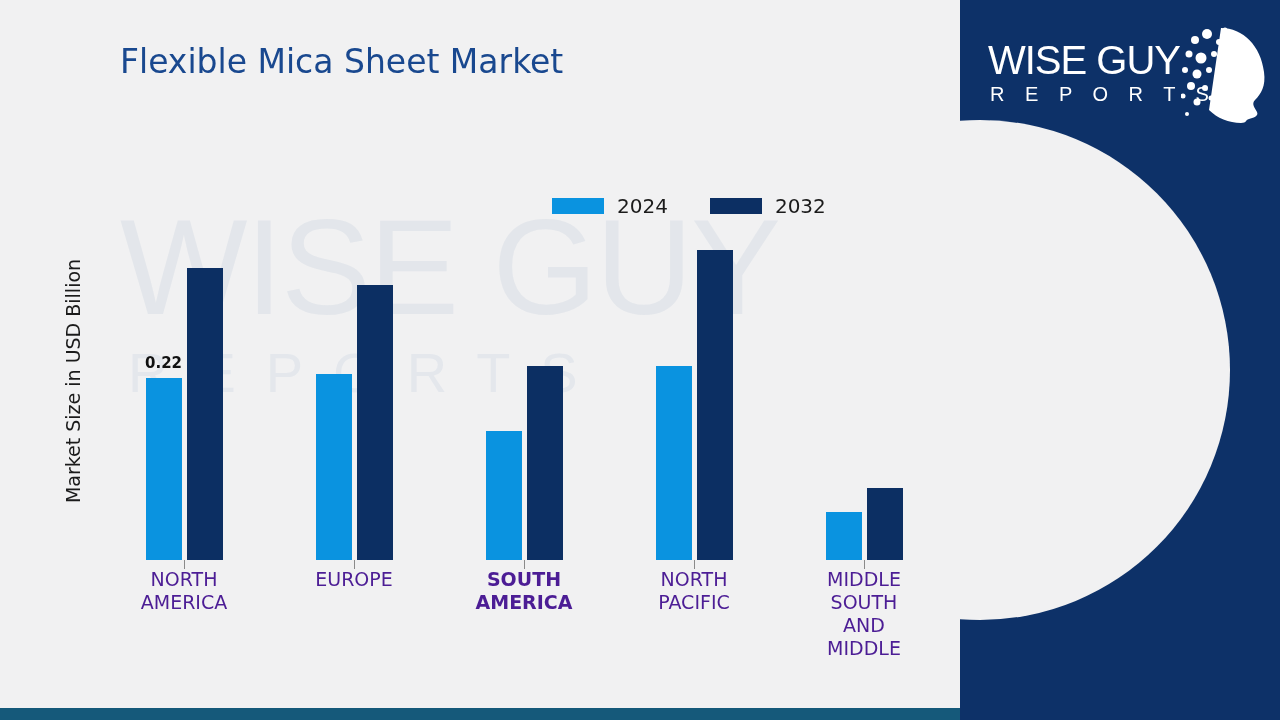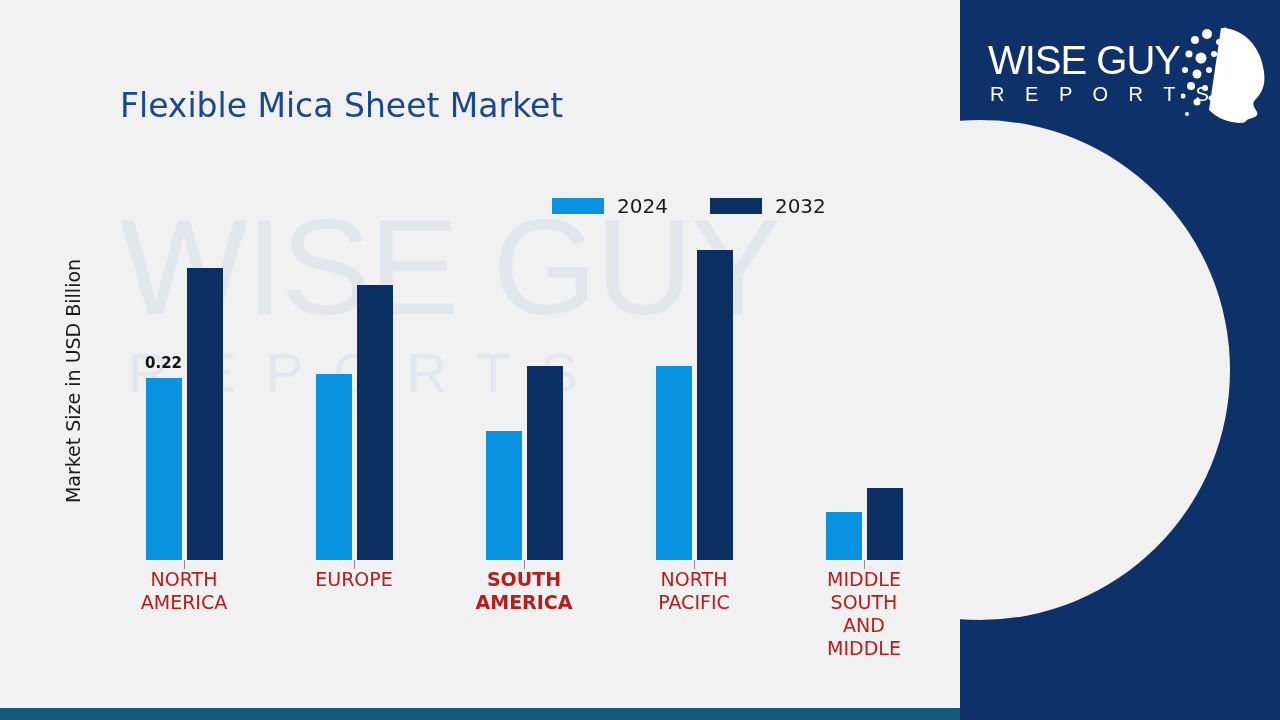--- a/index.html
+++ b/index.html
@@ -85,21 +85,20 @@
 
   
   #page-title {
     position:absolute;
     left:120px; top:42px;
     font-family:"DejaVu Sans", sans-serif;
     font-size:33px;
     font-weight:400;
     color:#19488f;
     white-space:nowrap;
-    margin-top:44px;
   }
 
   
   #chart {
     position:absolute;
     left:0; top:0; width:960px; height:720px;
   }
   #y-axis-title {
     position:absolute;
     left:-92px; top:370px;
@@ -152,21 +151,21 @@
     width:1px; height:9px;
     background:#8a8a8a;
   }
   .cat-label {
     position:absolute;
     top:338px;
     width:160px;
     text-align:center;
     font-size:19px;
     line-height:23px;
-    color:#b91c1c;
+    color:#4c1d95;
   }
 </style>
 </head>
 <body>
 
 <div id="right-panel">
   <div class="face-shadow">
     <svg width="180" height="510" viewBox="0 0 180 510">
       <path d="M10,0 C90,10 150,90 155,200 C158,250 150,260 138,275
                C130,285 138,292 143,300 C148,308 140,315 132,320

